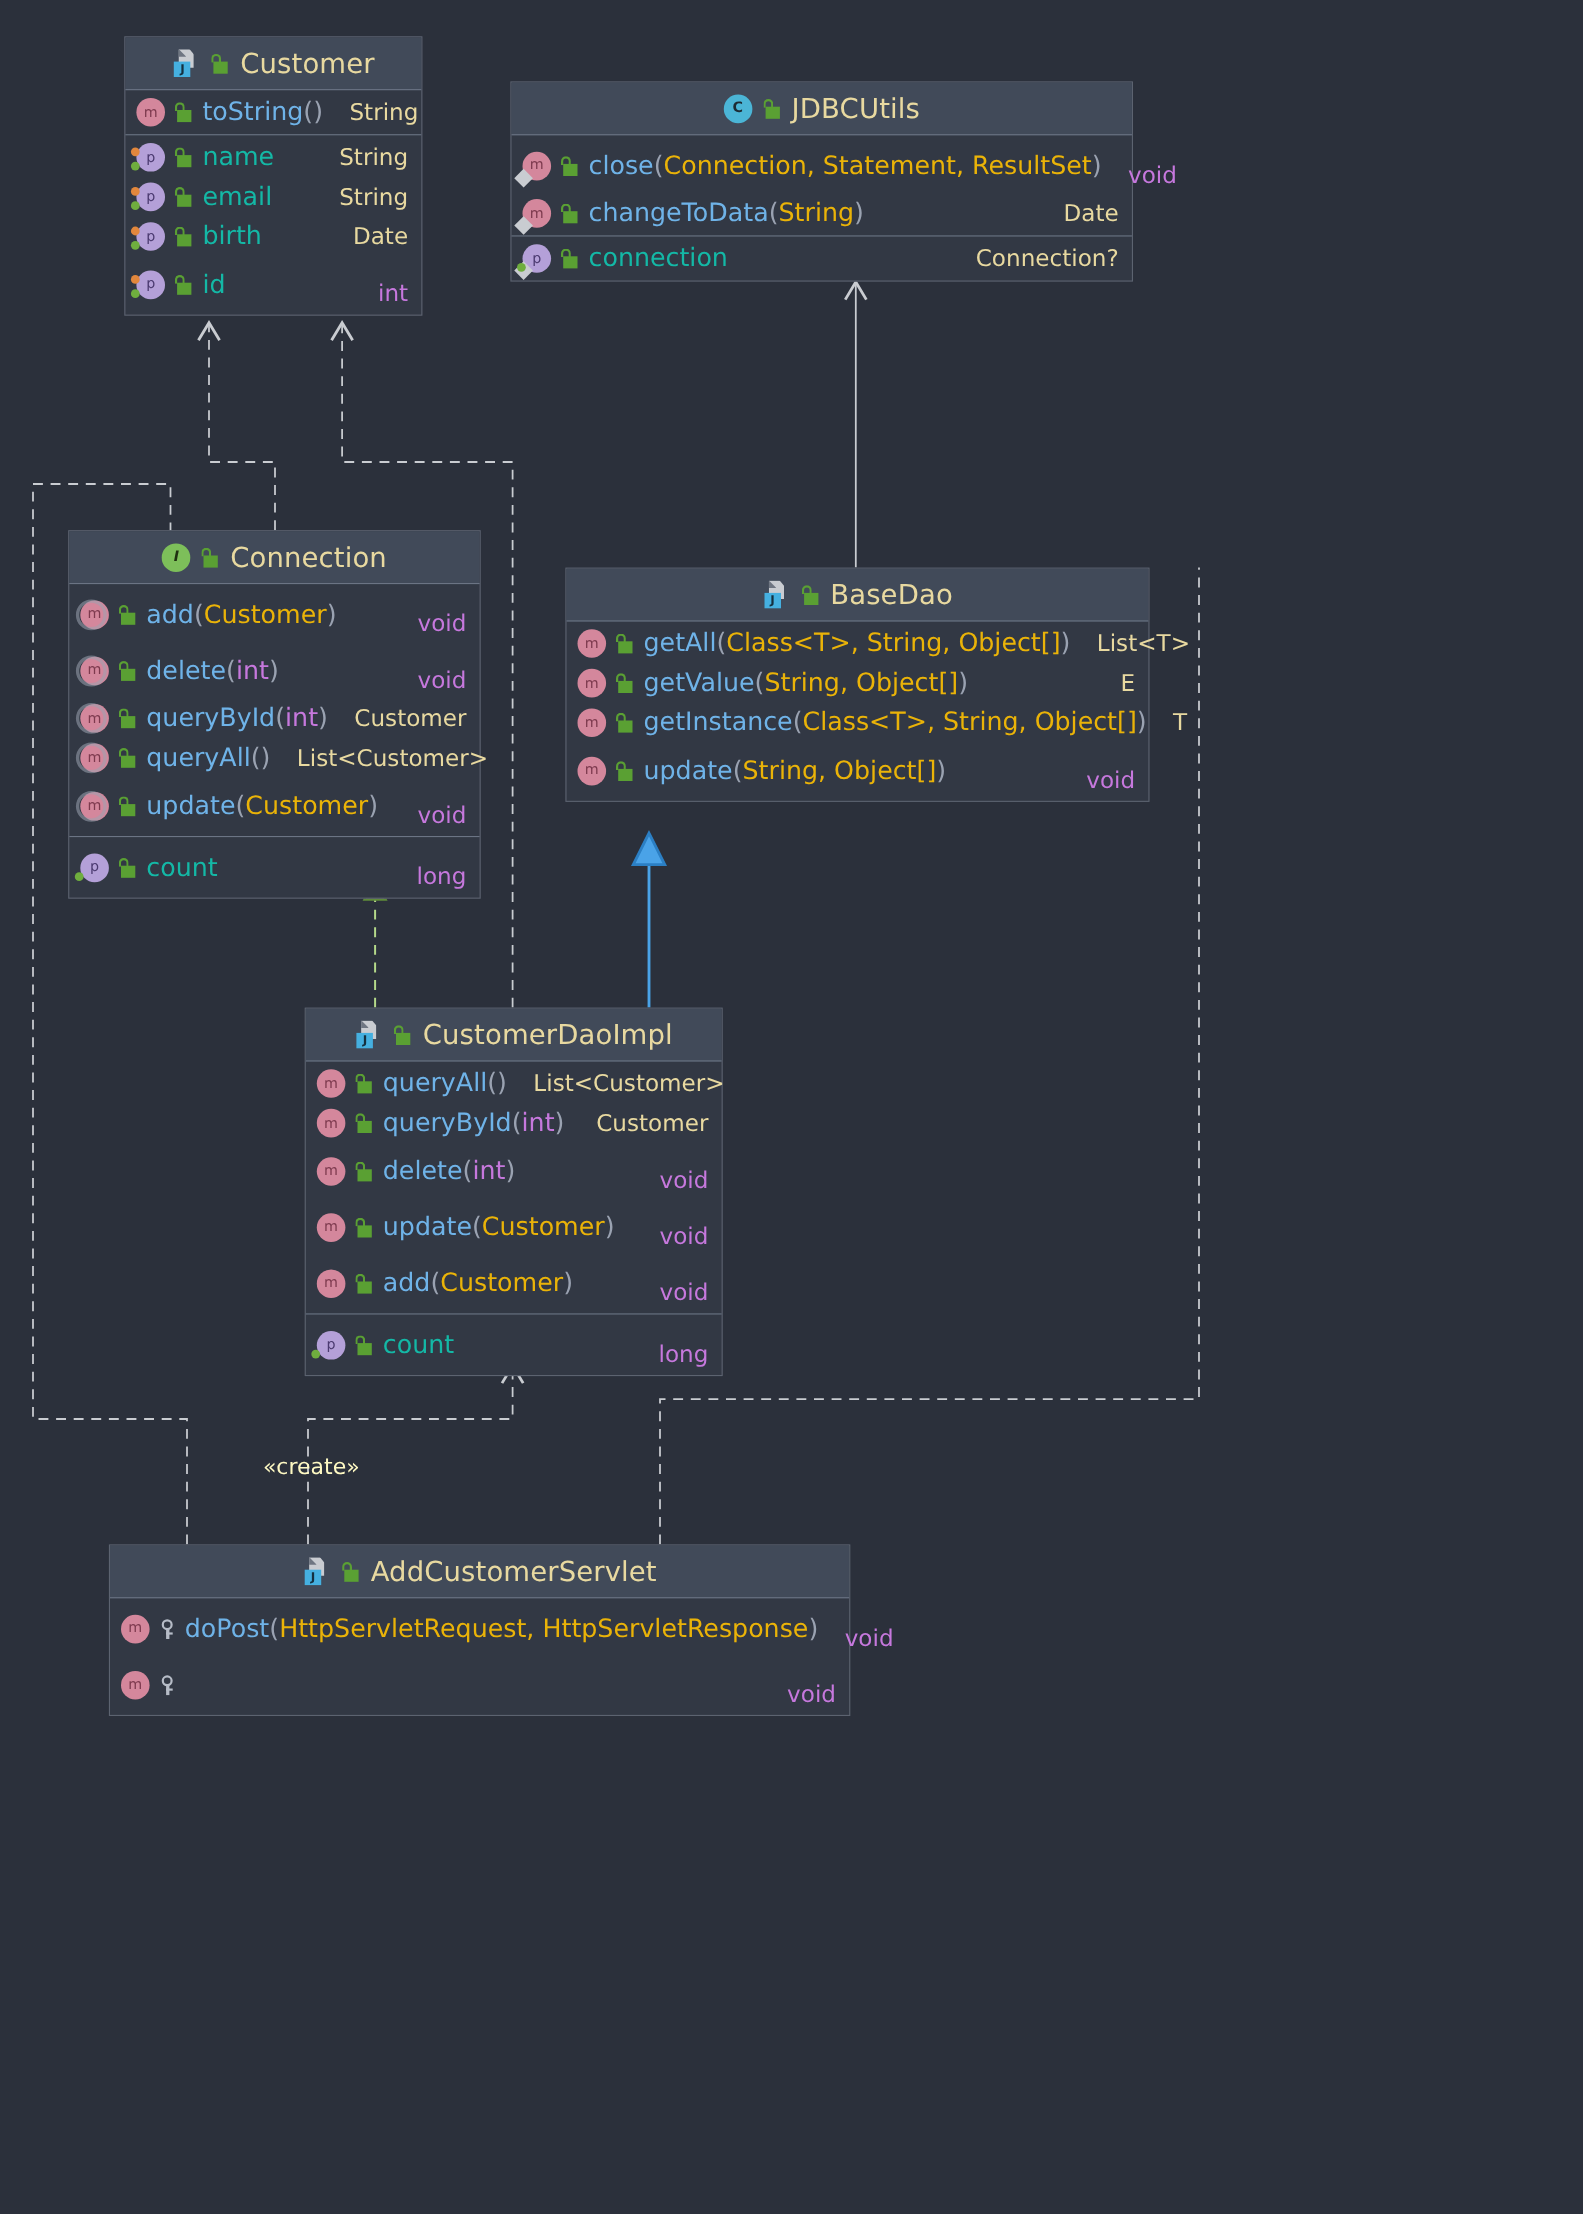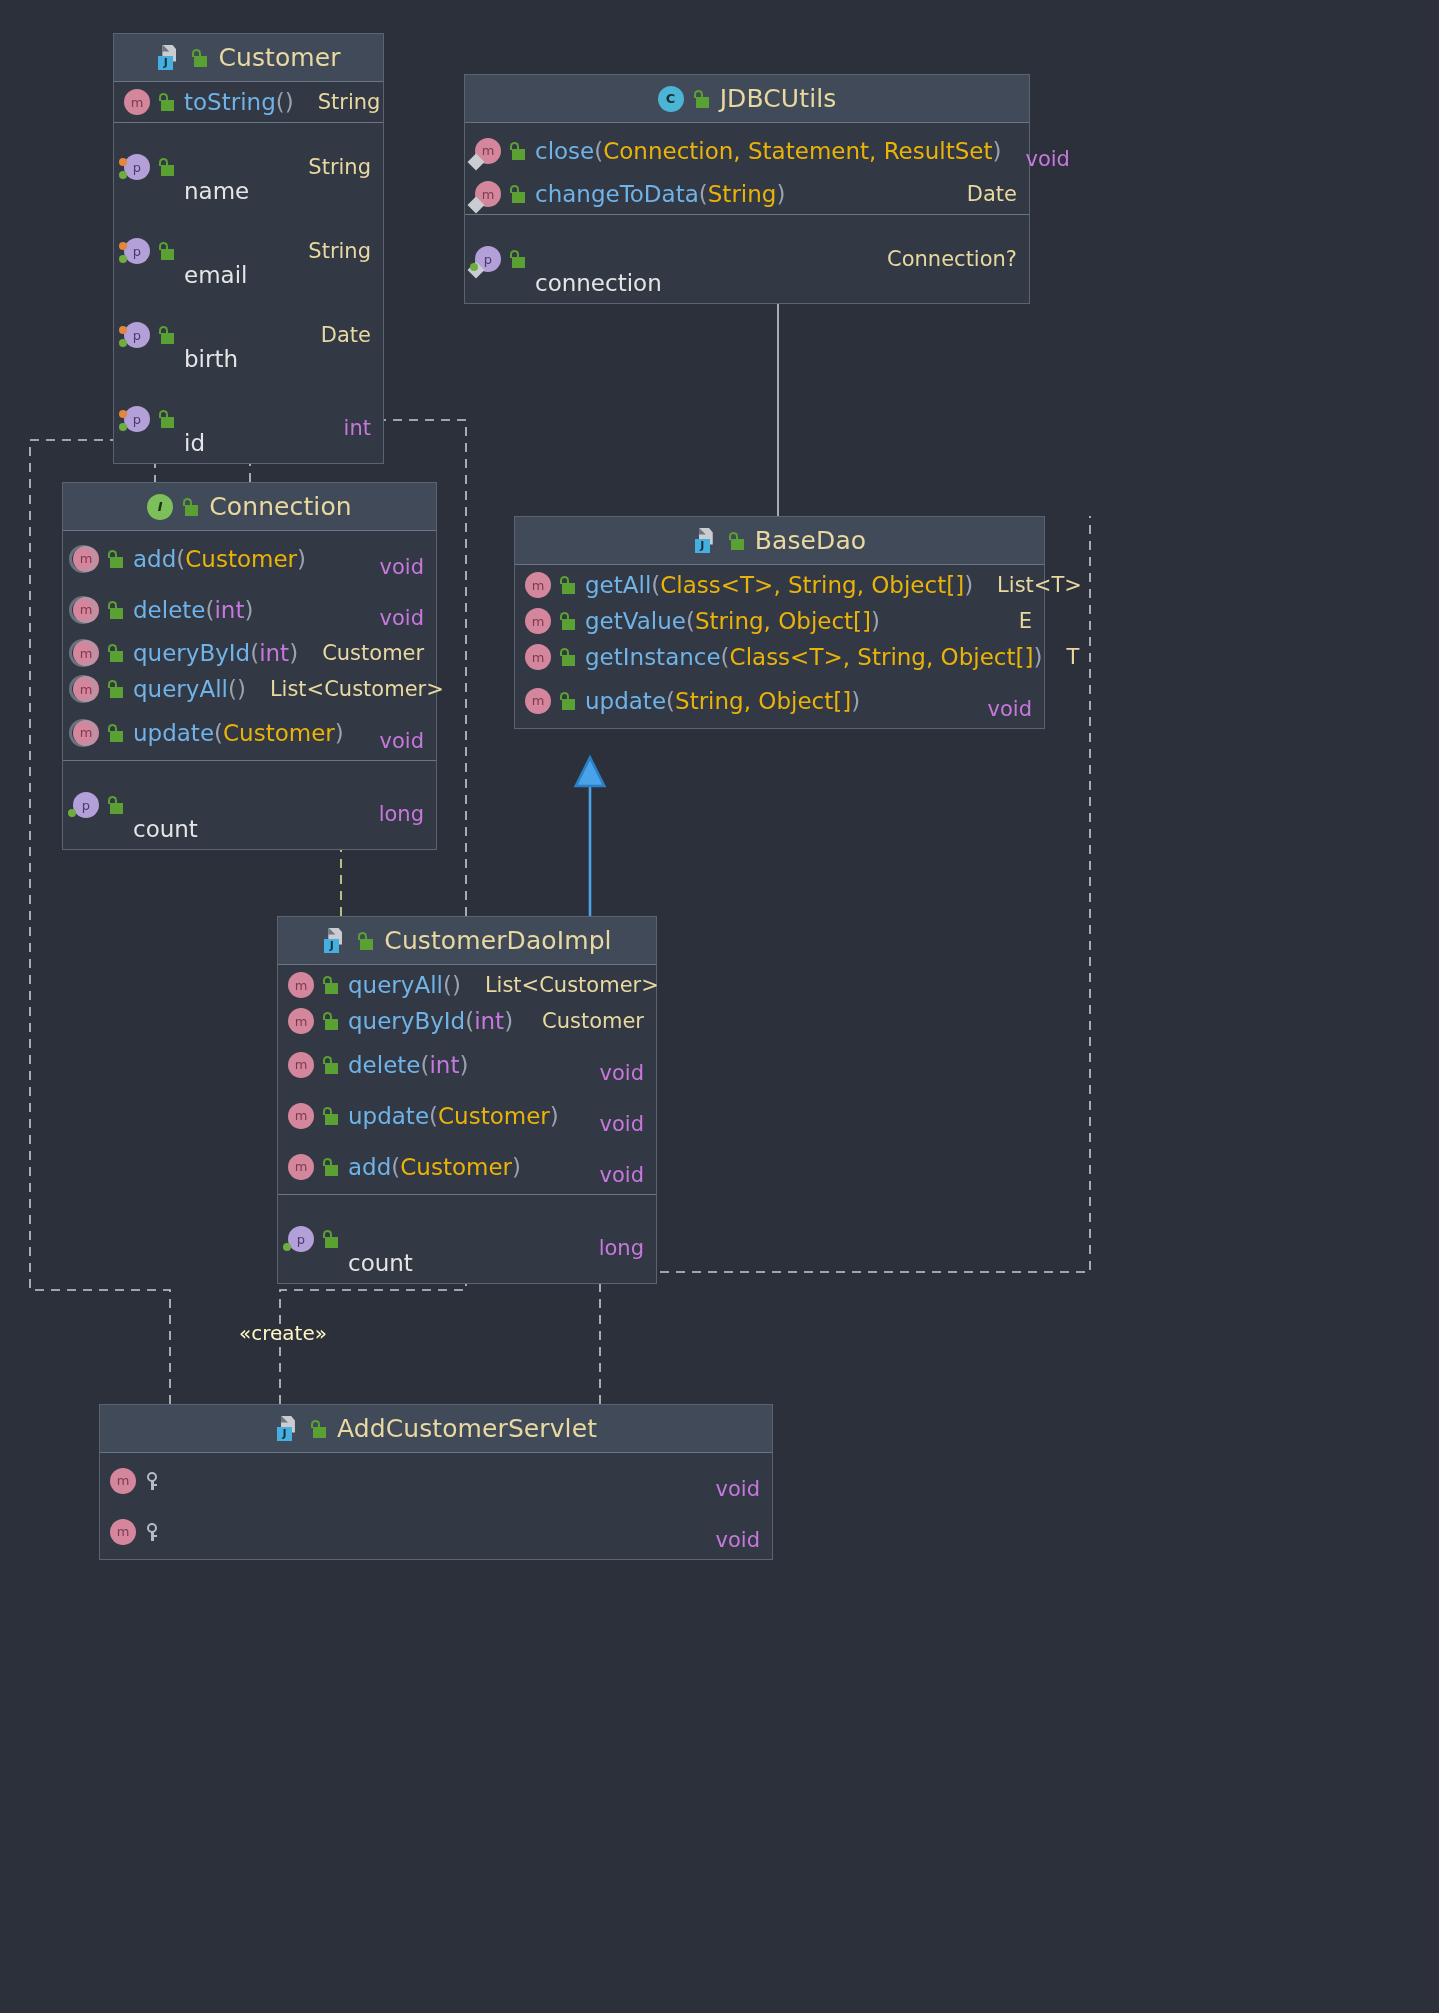--- a/index.html
+++ b/index.html
@@ -64,21 +64,21 @@
     gap: 8px;
     padding: 5px 12px 5px 10px;
     box-sizing: border-box;
     white-space: nowrap;
   }
   .m-name {
     font-size: 23px;
     color: #6fb3e8;
     flex: 0 0 auto;
   }
-  .m-name.field { color: #e5e5e5; margin-top: 48px; }
+  .m-name.field { color: #14b8a6; }
   .m-type {
     font-size: 21px;
     color: #e8d9a0;
     margin-left: auto;
     padding-left: 16px;
   }
   .m-type.prim { color: #c678dd; margin-top: 17px; }
   .sig-arg { color: #eab308; text-align: right; }
   .sig-prim { color: #c678dd; }
   .paren { color: #9aa2b1; }
@@ -561,20 +561,21 @@
       <span class="node-title">AddCustomerServlet</span>
     </div>
     <div class="section">
       <div class="member">
         <span class="ico ico-m">m</span>
         <span class="ico ico-key">
           <span class="ring"></span>
             <span class="stem"></span>
             <span class="tooth"></span>
         </span>
+        <span class="m-name">doPost<span class="paren">(</span><span class="sig-arg">HttpServletRequest, HttpServletResponse</span><span class="paren">)</span></span>
         <span class="m-type prim">void</span>
       </div>
       <div class="member">
         <span class="ico ico-m">m</span>
         <span class="ico ico-key">
           <span class="ring"></span>
             <span class="stem"></span>
             <span class="tooth"></span>
         </span>
         <span class="m-type prim">void</span>

